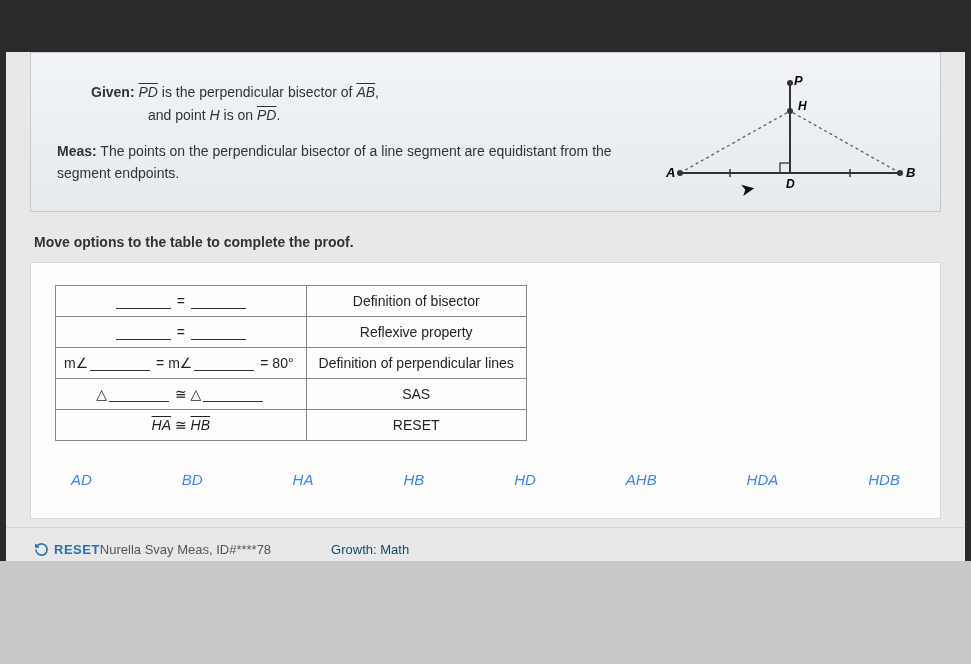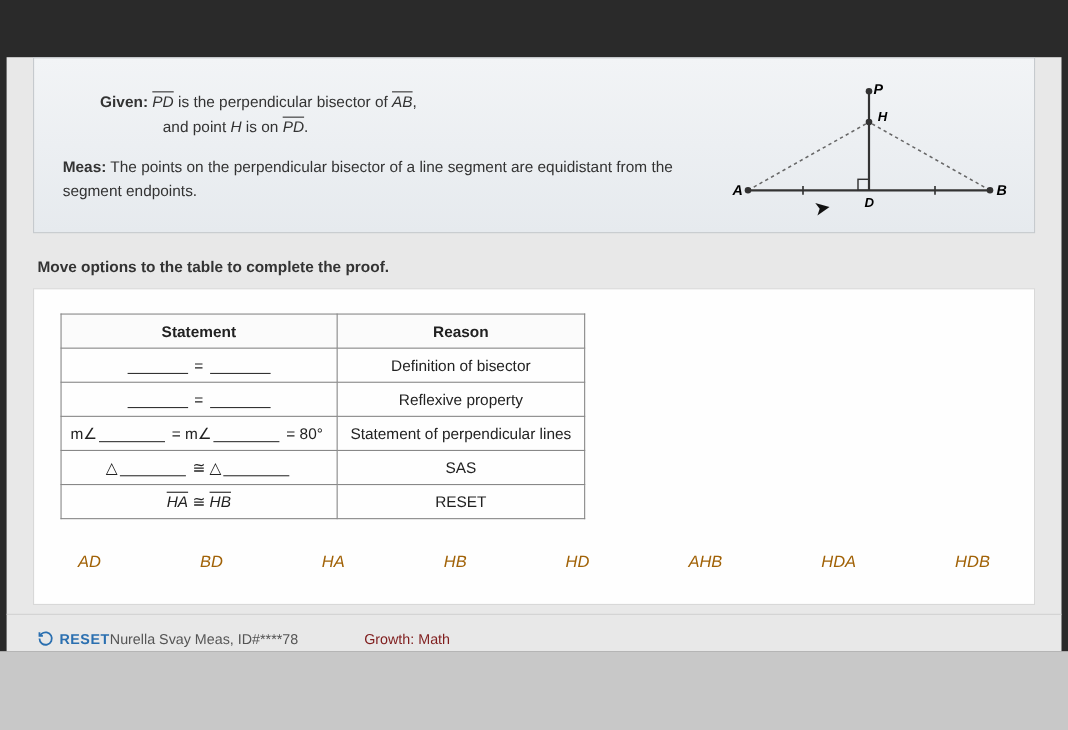--- a/index.html
+++ b/index.html
@@ -72,21 +72,21 @@
     vertical-align: bottom;
     margin: 0 2px;
   }
   .blank.wide { min-width: 60px; }
   .options-row {
     display: flex;
     justify-content: space-between;
     padding: 28px 10px 6px 10px;
     font-style: italic;
     font-size: 15px;
-    color: #a16207;
+    color: #3b82f6;
   }
   .option {
     padding: 2px 6px;
     cursor: grab;
   }
   .footer {
     display: flex;
     align-items: center;
     padding: 14px 28px 4px 28px;
     font-size: 13px;
@@ -153,43 +153,39 @@
         <span style="position:absolute;left:246px;top:92px;font-style:italic;font-size:13px;font-weight:bold;">B</span>
         <span style="position:absolute;left:126px;top:104px;font-style:italic;font-size:12px;font-weight:bold;">D</span>
       </div>
     </div>
 
     <div class="instruction">Move options to the table to complete the proof.</div>
 
     <div class="work-area">
       <table class="proof">
         <tbody>
-            <tr>
-          <th>Statement</th>
-          <th>Reason</th>
-        </tr>
         <tr>
           <td>
             <span class="blank"></span> = <span class="blank"></span>
           </td>
           <td>Definition of bisector</td>
         </tr>
         <tr>
           <td>
             <span class="blank"></span> = <span class="blank"></span>
           </td>
           <td>Reflexive property</td>
         </tr>
         <tr>
           <td style="text-align:left;padding-left:8px;">
             <span>m∠</span><span class="blank wide"></span>
             <span>= m∠</span><span class="blank wide"></span>
             <span>= 80°</span>
           </td>
-          <td>Statement of perpendicular lines</td>
+          <td>Definition of perpendicular lines</td>
         </tr>
         <tr>
           <td>
             <span>△</span><span class="blank wide"></span>
             <span>≅ △</span><span class="blank wide"></span>
           </td>
           <td>SAS</td>
         </tr>
         <tr>
           <td>
@@ -214,19 +210,19 @@
 
     <div class="footer">
       <div class="reset-btn">
         <svg width="15" height="15" viewBox="0 0 24 24" fill="none" stroke="#2a6fb0" stroke-width="2.6">
             <path d="M3 12a9 9 0 1 0 3-6.7L3 8"></path>
             <polyline points="3 3 3 8 8 8"></polyline>
           </svg>
         <span>RESET</span>
       </div>
       <span>Nurella Svay Meas, ID#****78</span>
-      <span style="margin-left:60px;color:#7f1d1d;">Growth: Math</span>
+      <span style="margin-left:60px;color:#0c4a6e;">Growth: Math</span>
     </div>
 
   </div>
 </div>
 
 <span class="cursor-arrow">➤</span>
 
 </body></html>

